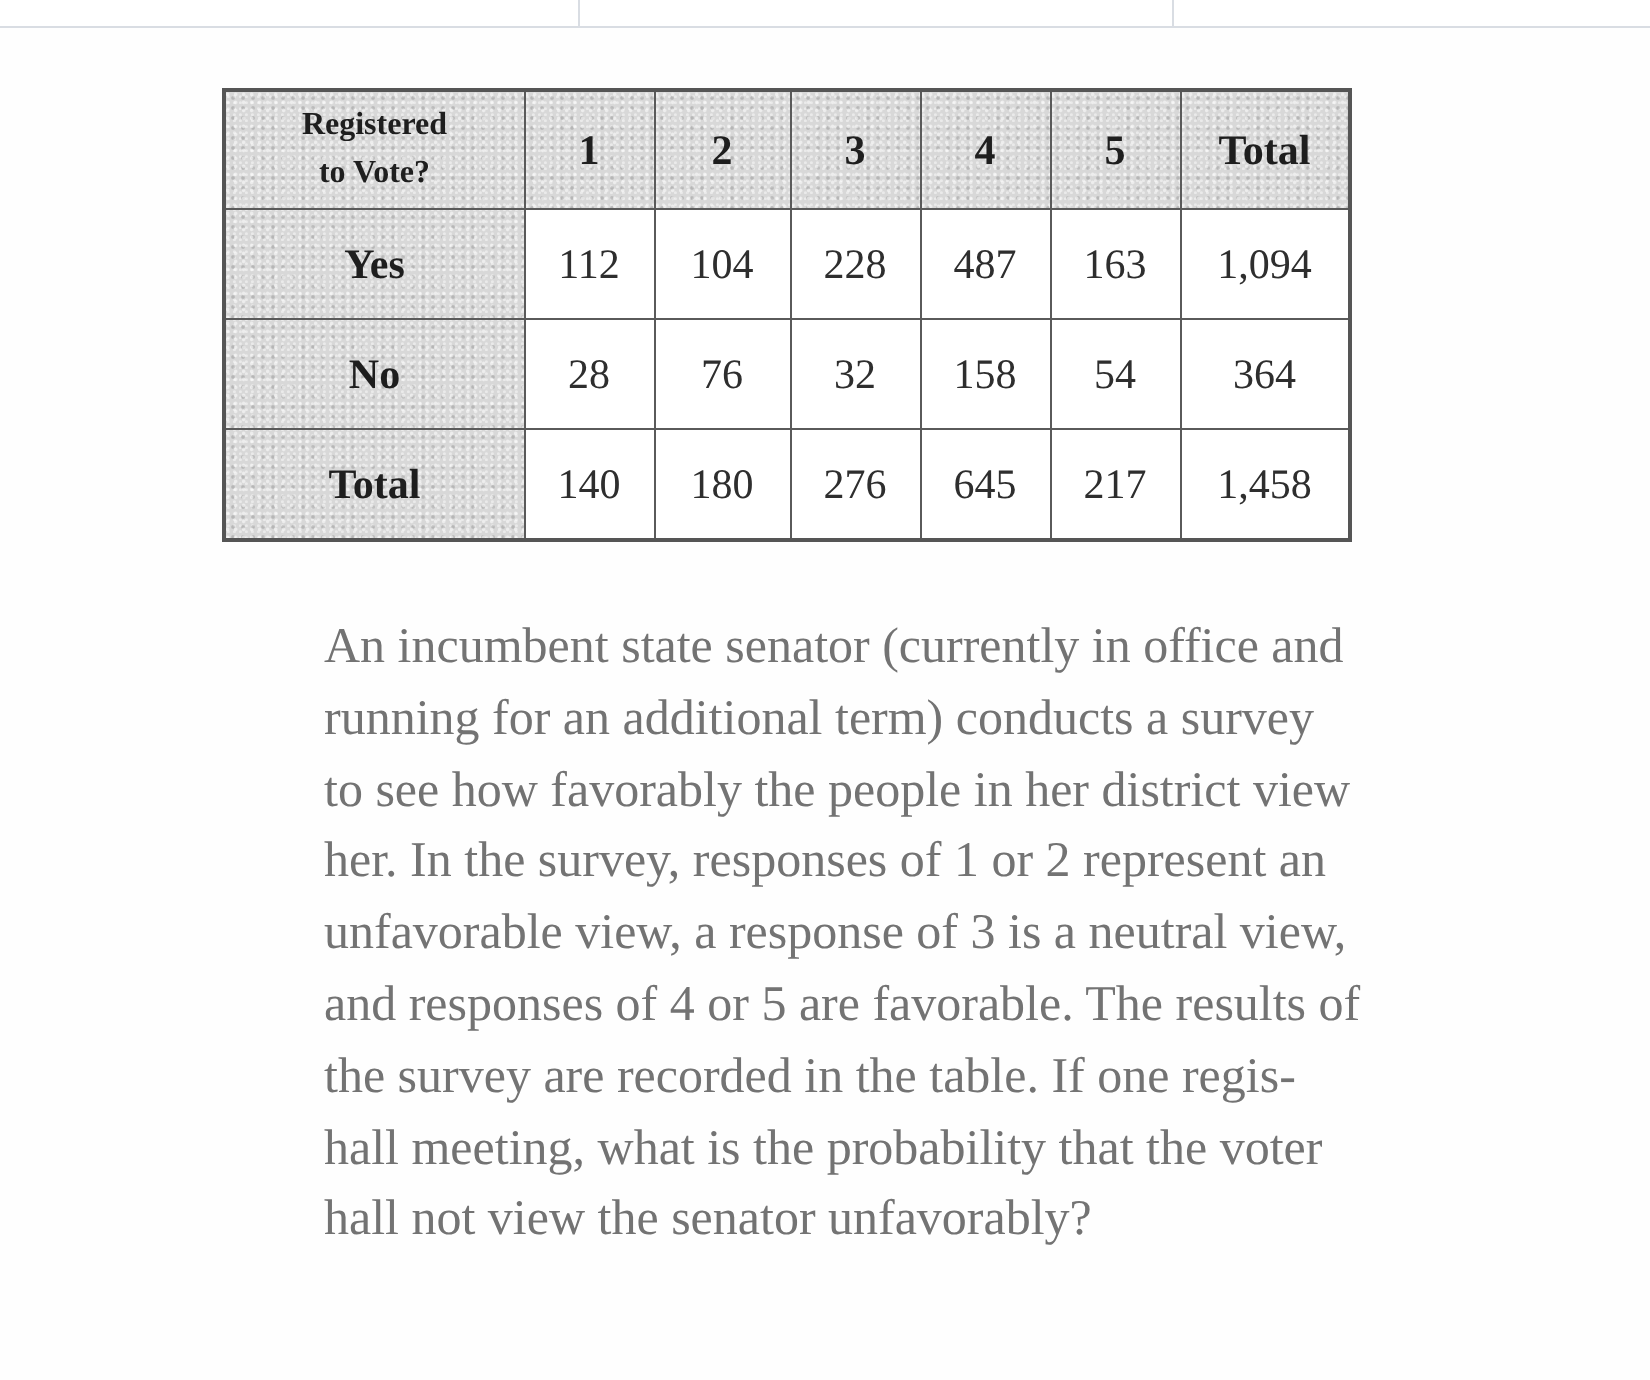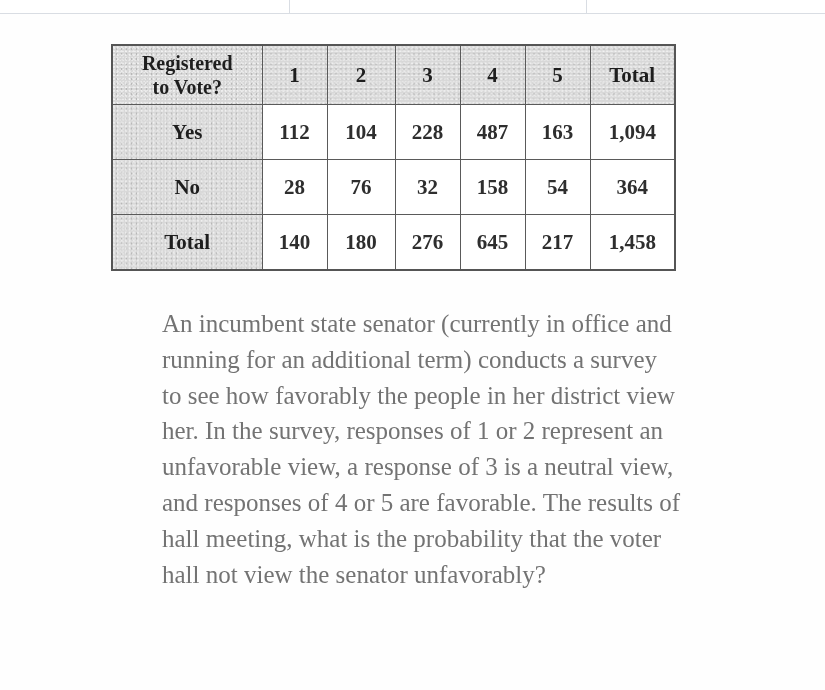--- a/index.html
+++ b/index.html
@@ -52,31 +52,31 @@
     .shaded {
       background-color: #d8d8d8;
       background-image:
         radial-gradient(circle at 20% 30%, rgba(255,255,255,0.55) 0.6px, transparent 1.2px),
         radial-gradient(circle at 70% 60%, rgba(120,120,120,0.35) 0.6px, transparent 1.2px),
         radial-gradient(circle at 40% 80%, rgba(255,255,255,0.45) 0.5px, transparent 1px);
       background-size: 4px 4px, 5px 5px, 3px 3px;
       font-weight: bold;
       color: #1e1e1e;
     }
-    .plain { background: #ffffff; color: #2e2e2e; font-weight: bold; }
+    .plain { background: #ffffff; color: #2e2e2e; }
     col.c0 { width: 150px; }
     col.cn { width: 65px; }
     col.c2 { width: 68px; }
     col.c3 { width: 65px; }
     col.c4 { width: 65px; }
     col.c5 { width: 65px; }
     col.ct { width: 85px; }
     th.rowhead-title {
       line-height: 24px;
-      font-size: 20px;
+      font-size: 16px;
     }
 
     .question {
       position: absolute;
       left: 162px;
       top: 306px;
       width: 520px;
       font-size: 25px;
       line-height: 35.8px;
       color: #737373;
@@ -146,15 +146,16 @@
 </tbody>
   </table>
 
 <p class="question">
   <span class="line">An incumbent state senator (currently in office and</span>
   <span class="line">running for an additional term) conducts a survey</span>
   <span class="line">to see how favorably the people in her district view</span>
   <span class="line">her. In the survey, responses of 1 or 2 represent an</span>
   <span class="line">unfavorable view, a response of 3 is a neutral view,</span>
   <span class="line">and responses of 4 or 5 are favorable. The results of</span>
+  <span class="line">the survey are recorded in the table. If one regis-</span>
   <span class="line">hall meeting, what is the probability that the voter</span>
   <span class="line">hall not view the senator unfavorably?</span>
 </p>
 
 </body></html>

